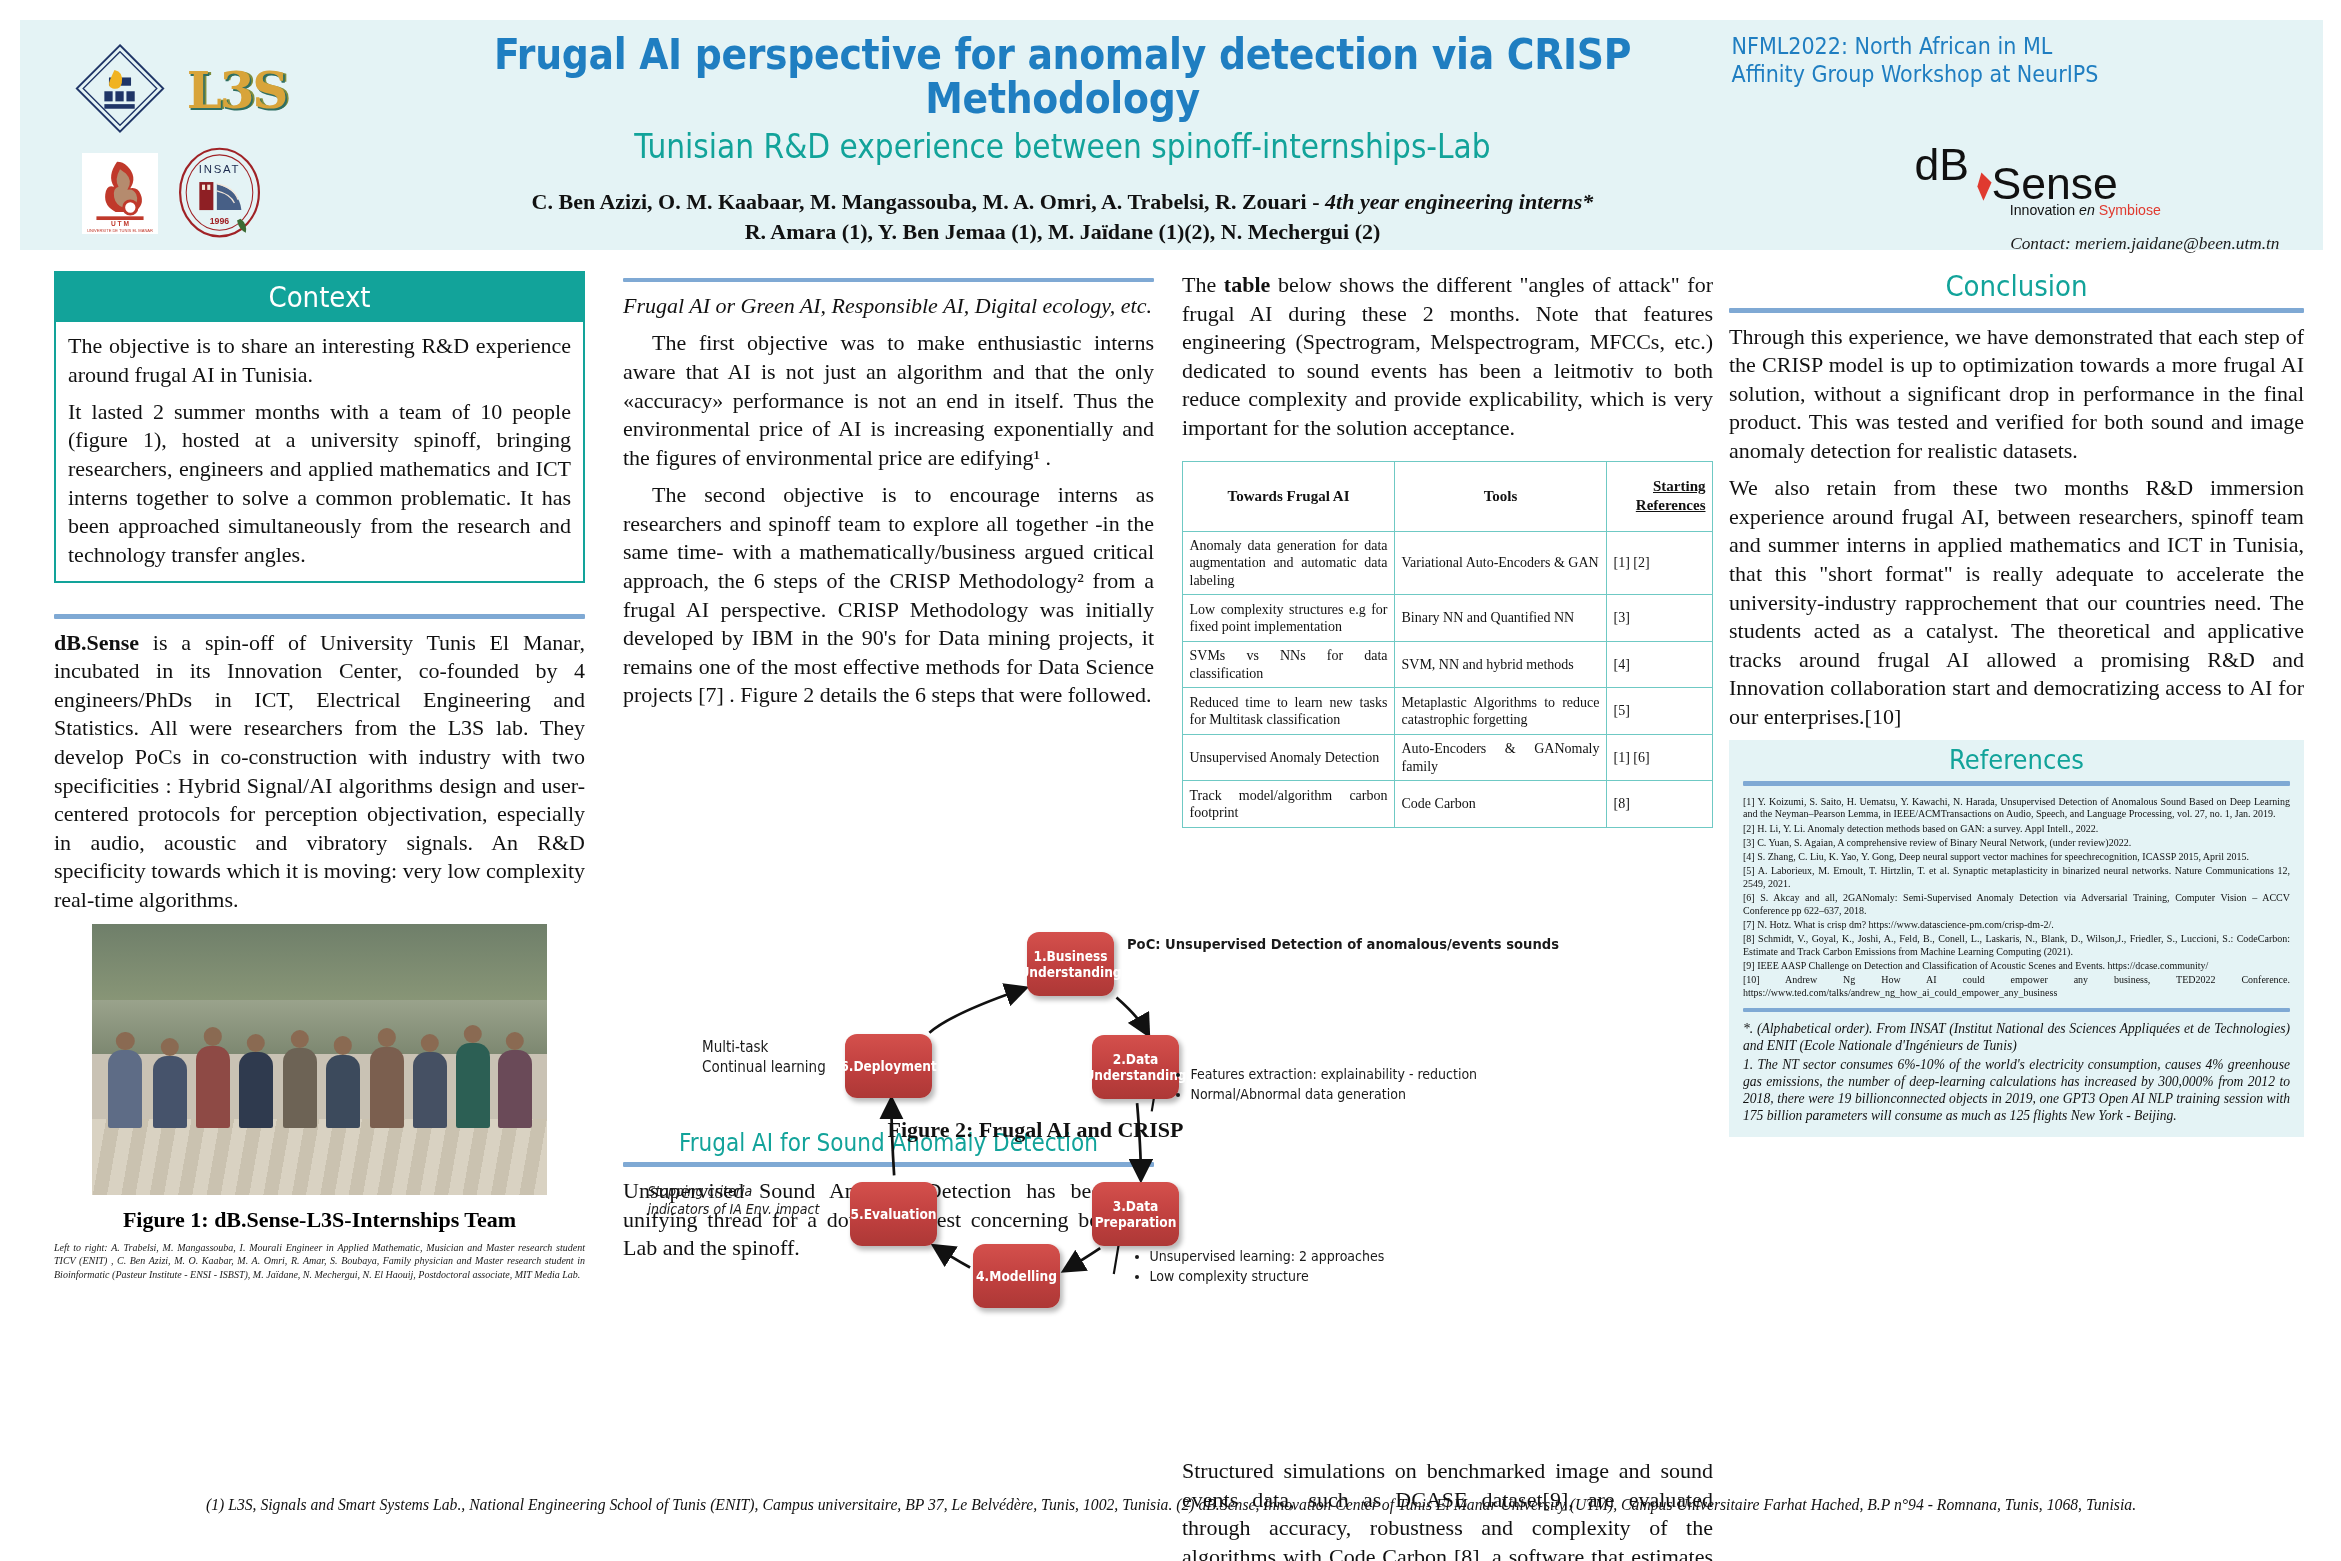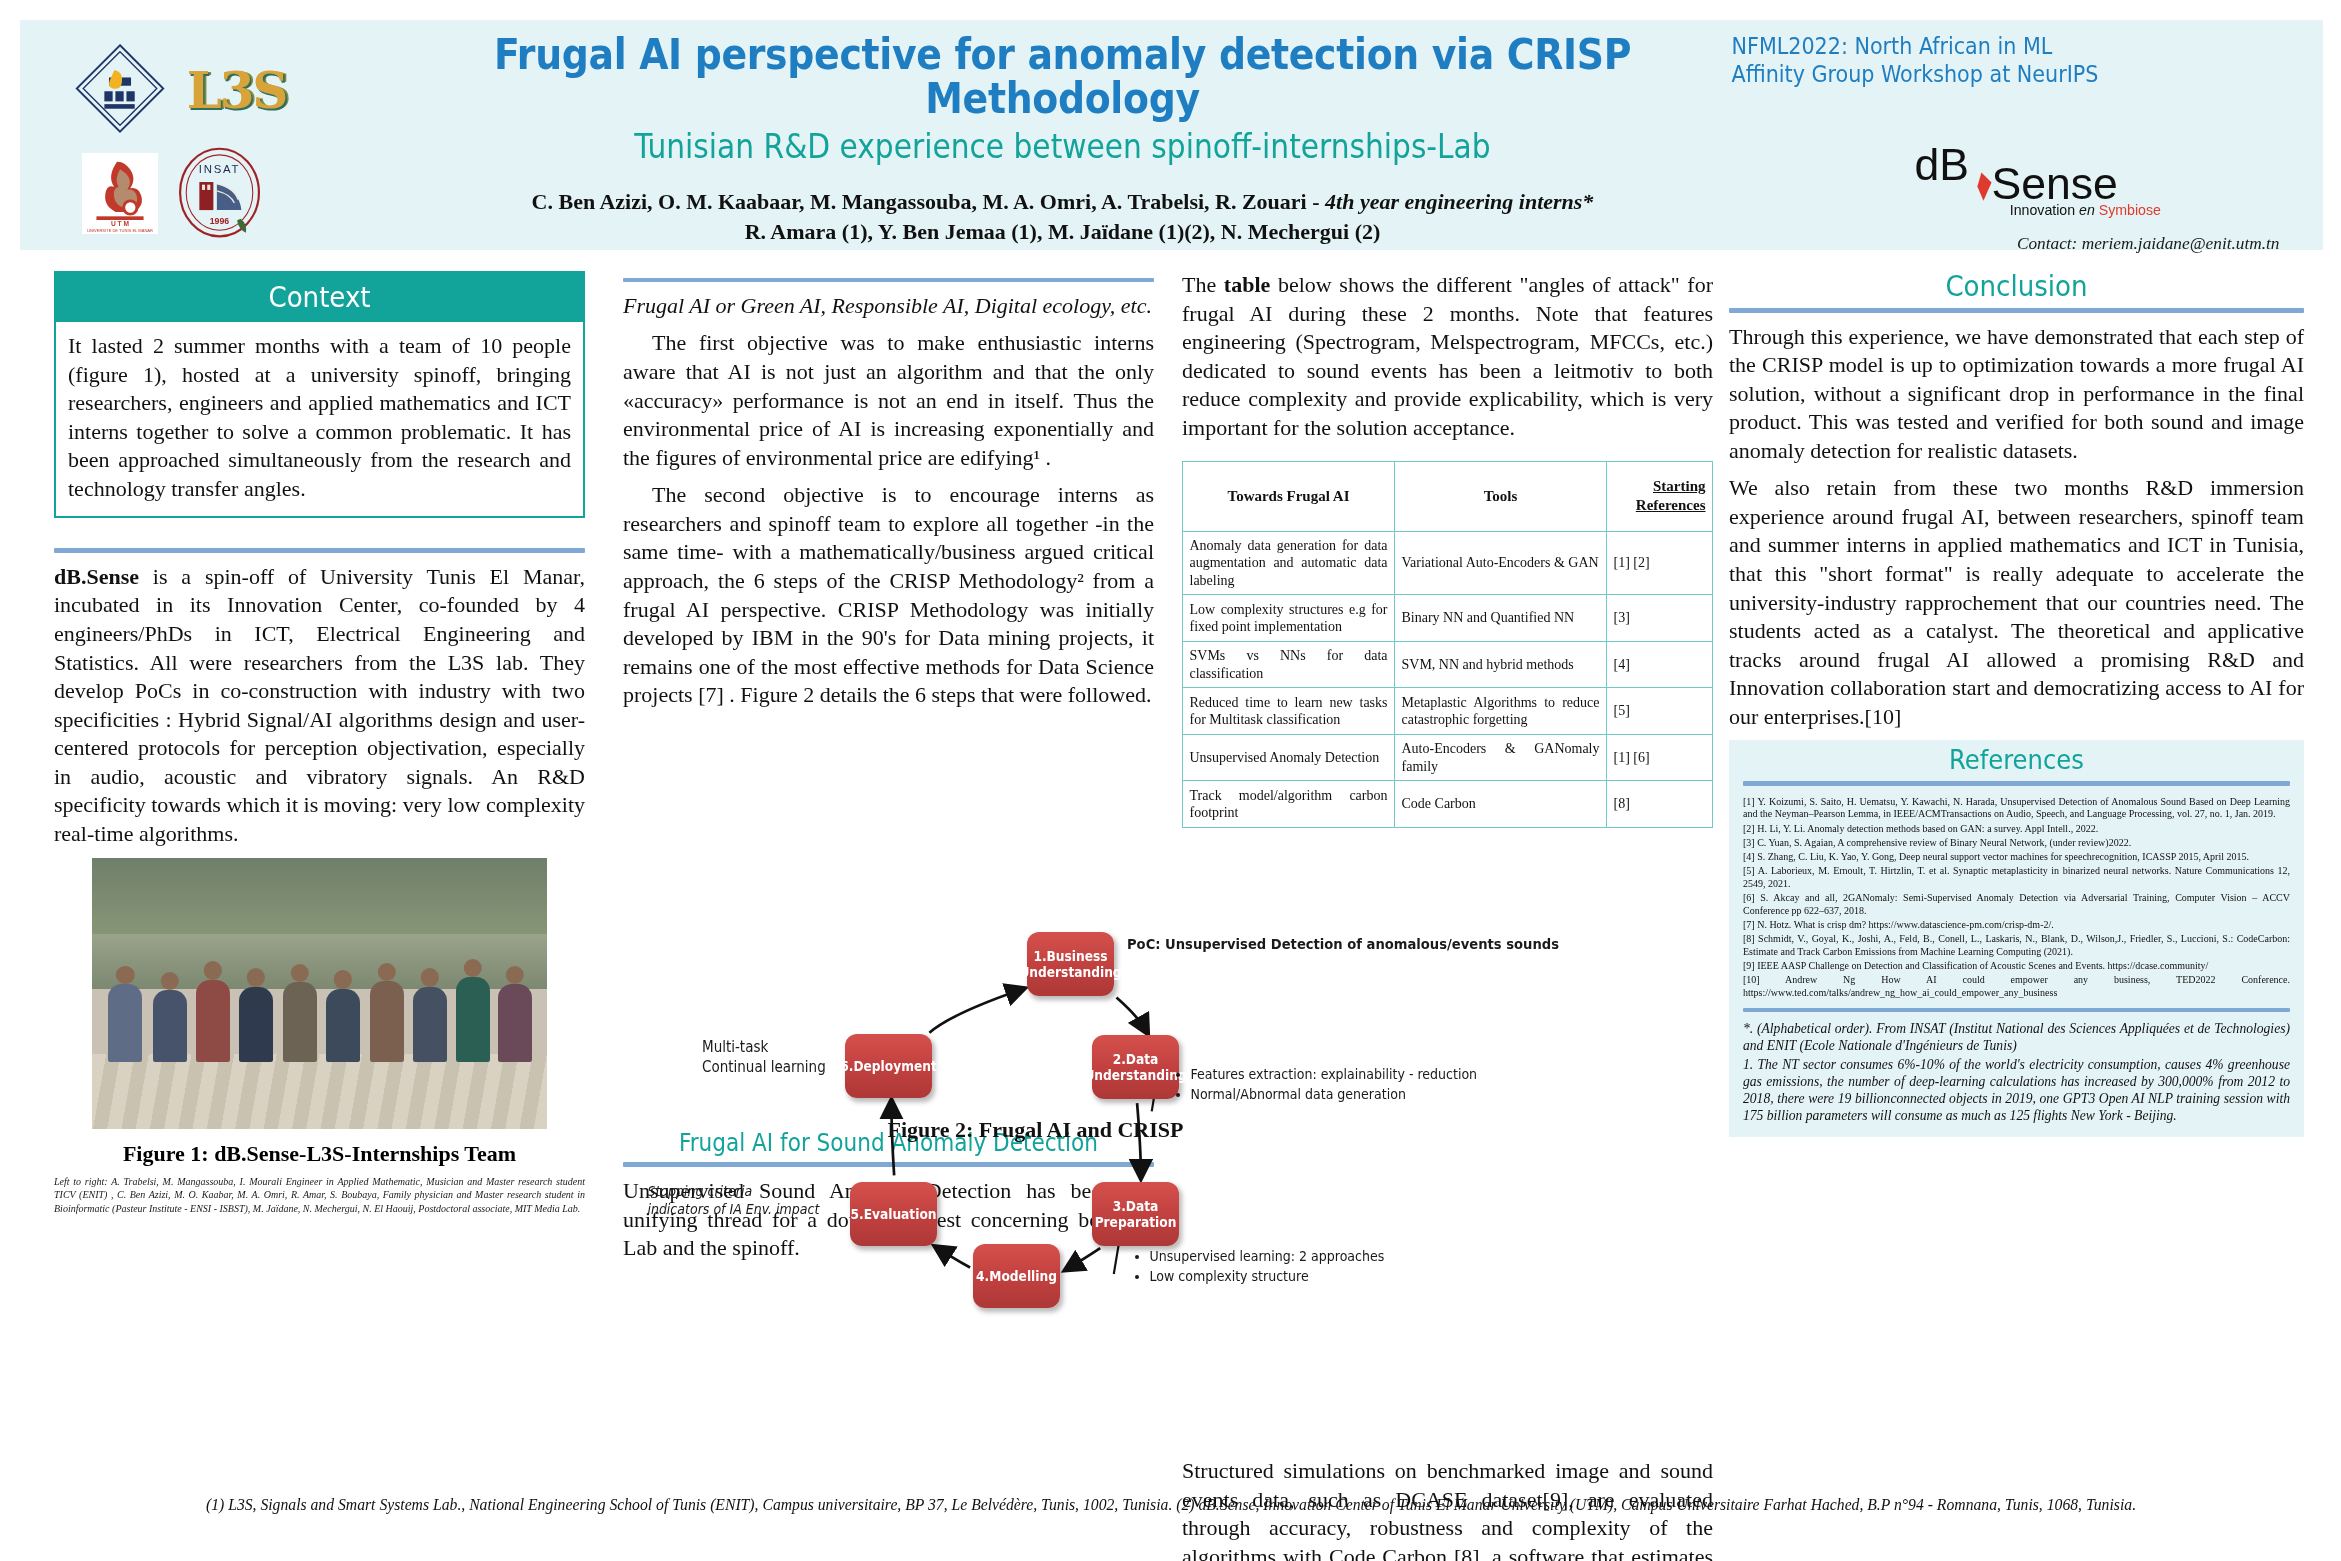--- a/index.html
+++ b/index.html
@@ -250,28 +250,29 @@
       <svg viewBox="0 0 320 80" width="325" height="81">
         <text x="8" y="38" font-family="Liberation Sans, sans-serif" font-size="44" fill="#111">dB</text>
         <polygon points="74,30 84,40 76,58 70,44" fill="#e03a2f"></polygon>
         <text x="84" y="56" font-family="Liberation Sans, sans-serif" font-size="44" fill="#111">Sense</text>
         <text x="102" y="72" font-family="Liberation Sans, sans-serif" font-size="14" fill="#111">
           Innovation <tspan font-style="italic">en</tspan> <tspan fill="#e03a2f">Symbiose</tspan>
         </text>
       </svg>
     </div>
 
-    <div class="contact">Contact: meriem.jaidane@enit.utm.tn</div>
+    <div class="contact">Contact: meriem.jaidane@been.utm.tn</div>
   </div>
 
   <div class="col col1">
 
     <div class="ctx-box">
       <div class="ctx-title">Context</div>
       <div class="ctx-body">
+        <p class="body">The objective is to share an interesting R&amp;D experience around frugal AI in Tunisia.</p>
         <p class="body" style="margin-bottom:0">It lasted 2 summer months with a team of 10 people (figure 1), hosted at a university spinoff, bringing researchers, engineers and applied mathematics and ICT interns together to solve a common problematic. It has been approached simultaneously from the research and technology transfer angles.</p>
       </div>
     </div>
 
     <div style="height:24px"></div>
     <div class="rule"></div>
 
     <p class="body">
       <span class="bold">dB.Sense</span><span> is a spin-off of University Tunis El Manar, incubated in its Innovation Center, co-founded by 4 engineers/PhDs in ICT, Electrical Engineering and Statistics. All were researchers from the L3S lab. They develop PoCs in co-construction with industry with two specificities : Hybrid Signal/AI algorithms design and user-centered protocols for perception objectivation, especially in audio, acoustic and vibratory signals. An R&amp;D specificity towards which it is moving: very low complexity real-time algorithms.</span>
     </p>

